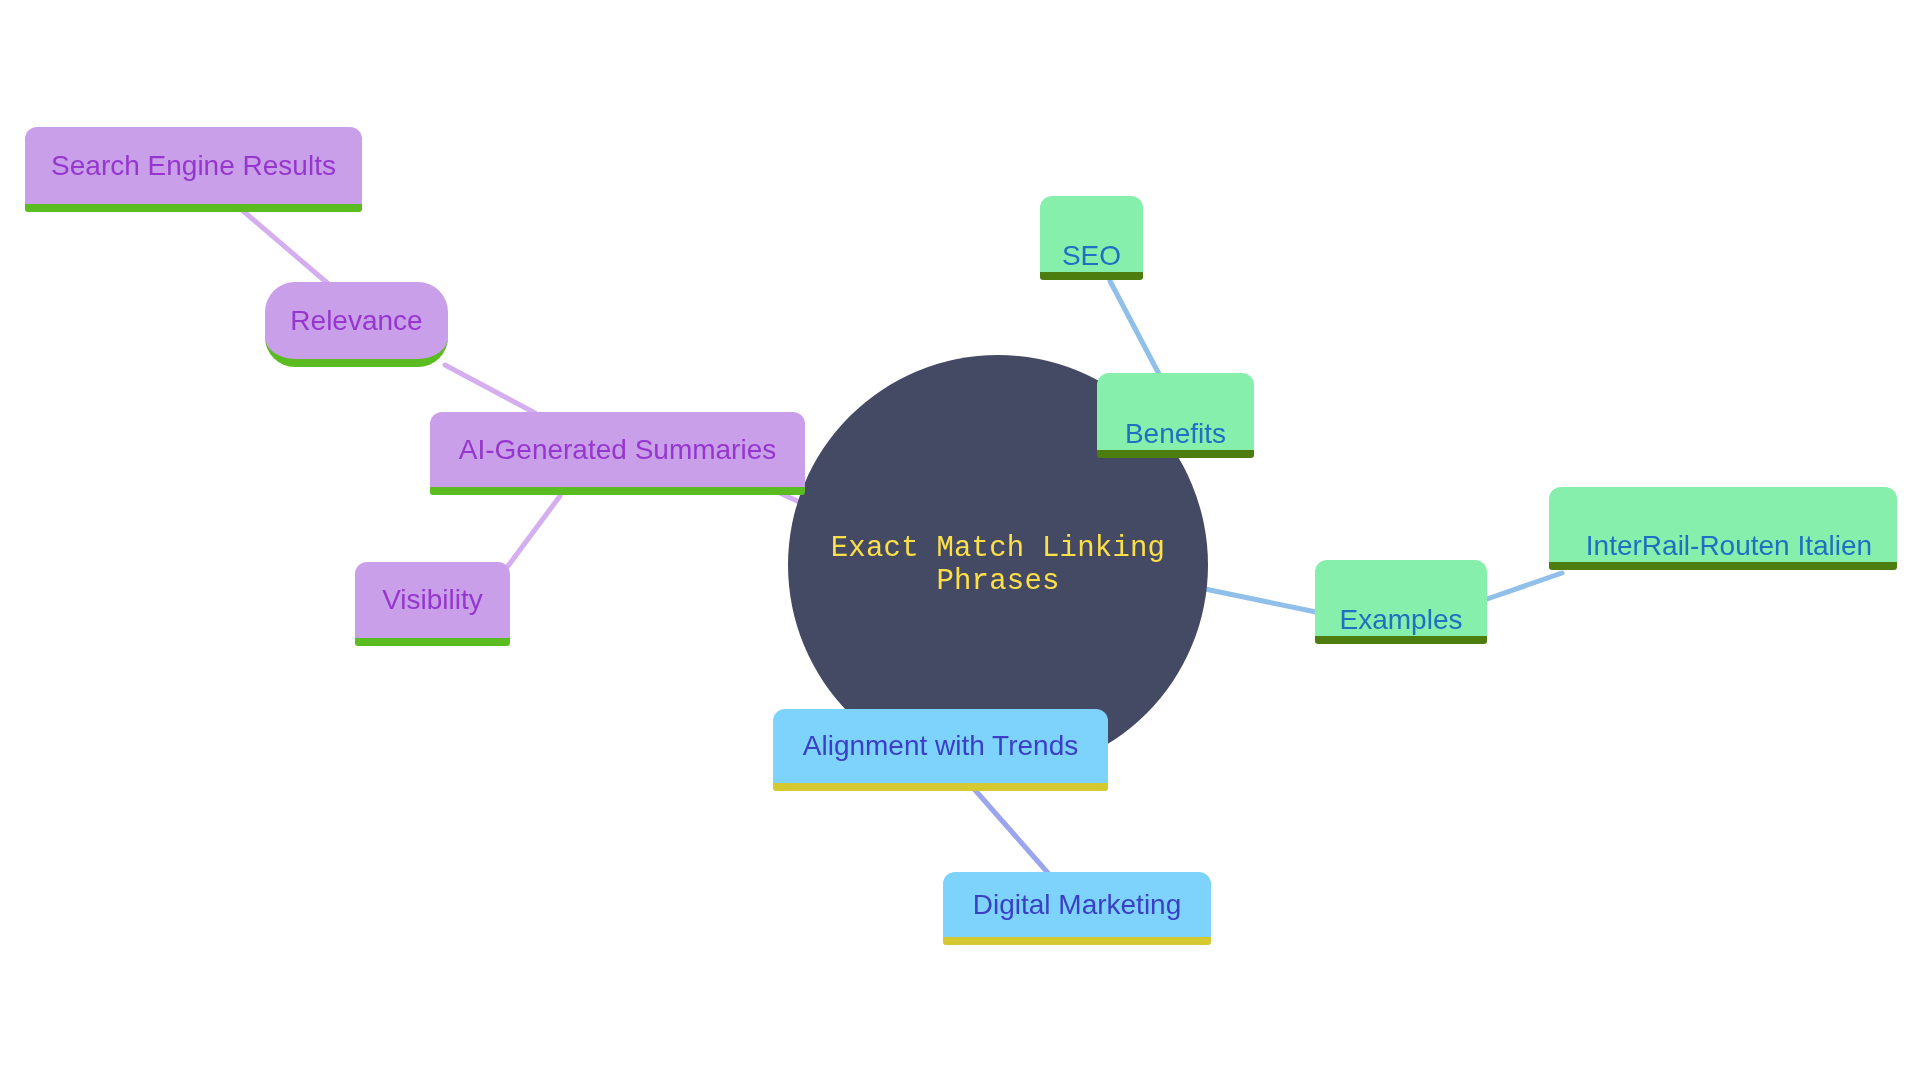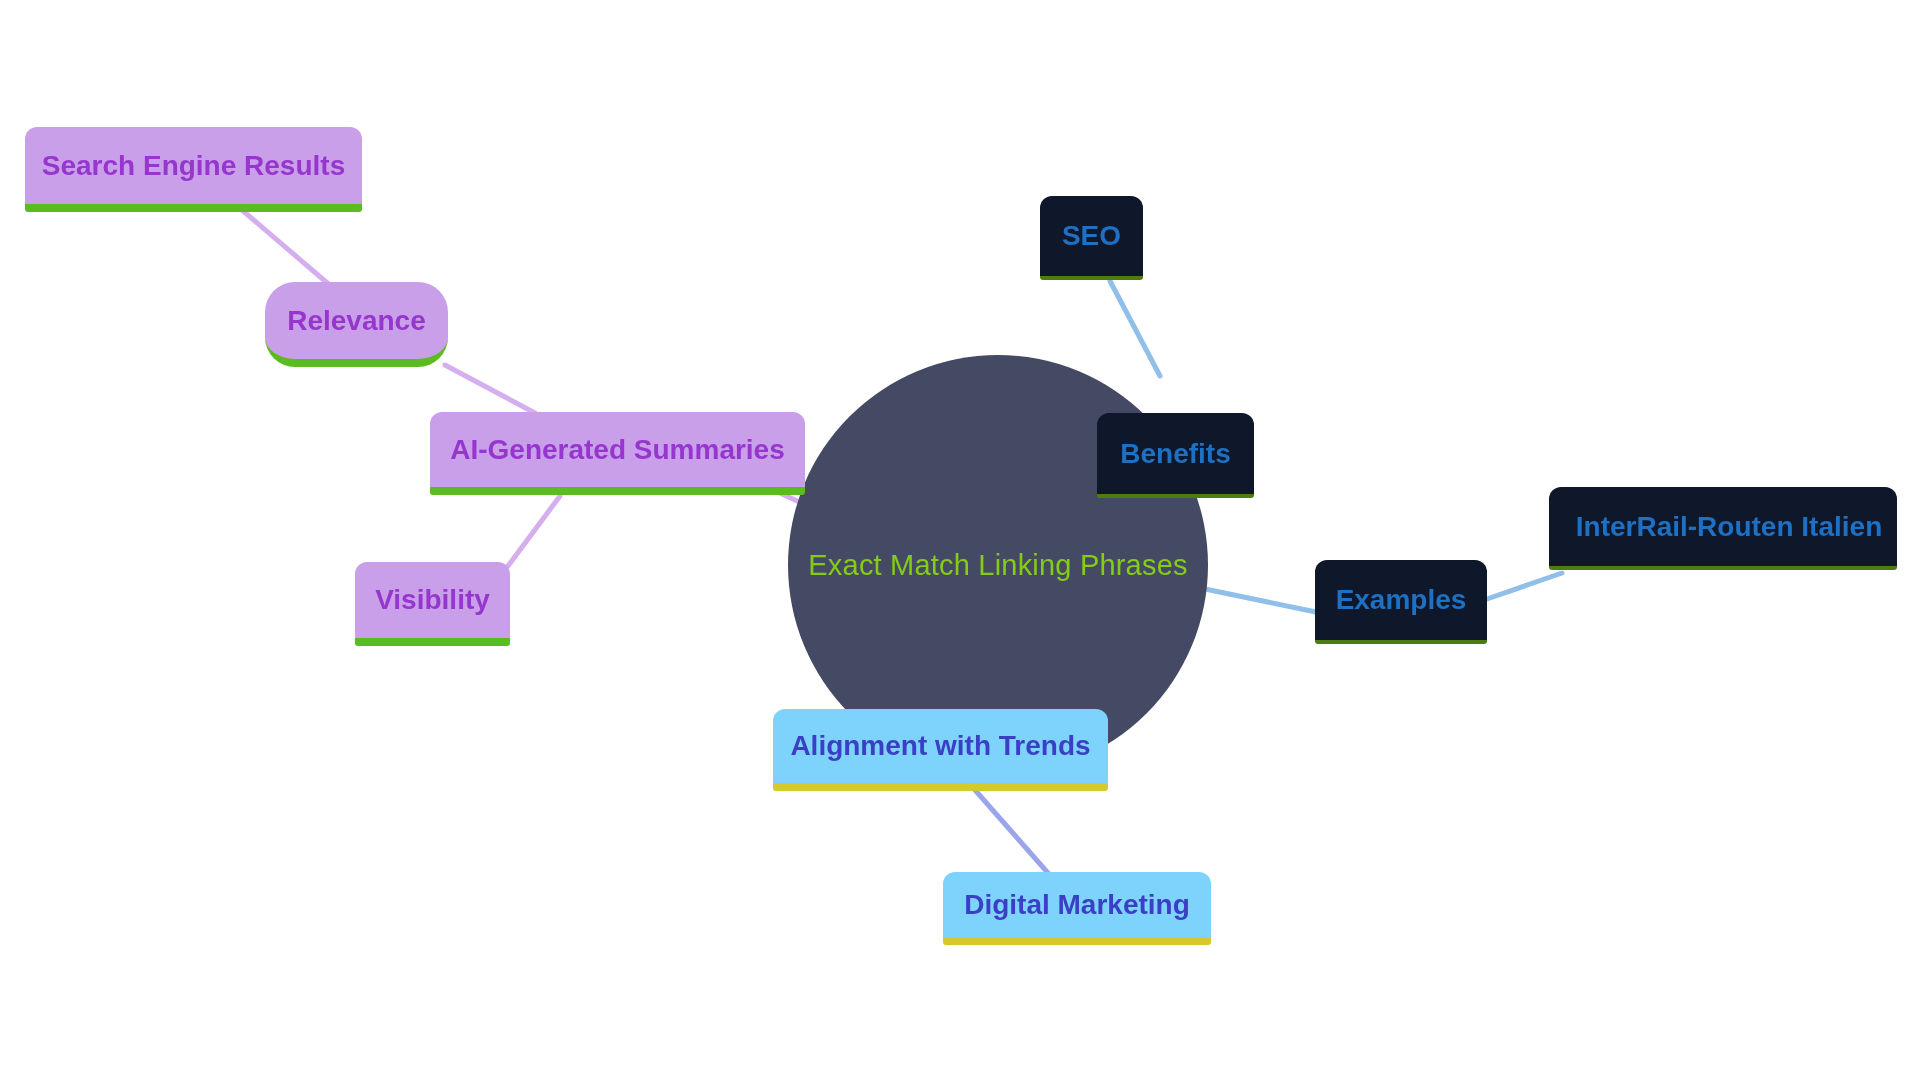--- a/index.html
+++ b/index.html
@@ -26,61 +26,63 @@
     left: 788px; top: 355px;
     width: 420px; height: 420px;
     border-radius: 50%;
     background: #444a63;
     z-index: 2;
     display: flex;
     align-items: center;
     justify-content: center;
   }
   .central-label {
-    color: #84cc16;
+    color: #fde047;
     font-size: 29px;
     font-weight: 400;
     letter-spacing: 0.2px;
     text-align: center;
+    font-family: Liberation Mono, monospace;
   }
   .node {
     position: absolute;
     z-index: 3;
     box-sizing: border-box;
     display: flex;
     align-items: center;
     justify-content: center;
     border-radius: 12px 12px 3px 3px;
     font-size: 28px;
-    font-weight: 700;
+    font-weight: 400;
     white-space: nowrap;
   }
   
   .node.purple {
     background: #c99fe9;
     color: #9636cf;
     border-bottom: 8px solid #5abc20;
   }
   .node.blue {
-    background: #0f172a;
+    background: #86efac;
     color: #1d70c2;
-    border-bottom: 4px solid #4d7c0f;
+    border-bottom: 8px solid #4d7c0f;
+    align-items: flex-end;
   }
   .node.periwinkle {
     background: #7dd3fc;
     color: #3b3fc6;
     border-bottom: 8px solid #d5c930;
   }
   
   .n-search-engine-results { left: 25px;   top: 127px; width: 337px; height: 85px; }
   .n-relevance             { left: 265px;  top: 282px; width: 183px; height: 85px; border-radius: 30px; }
   .n-ai-generated          { left: 430px;  top: 412px; width: 375px; height: 83px; }
   .n-visibility            { left: 355px;  top: 562px; width: 155px; height: 84px; }
   .n-seo                   { left: 1040px; top: 196px; width: 103px; height: 84px; }
-  .n-benefits              { left: 1097px; top: 373px; width: 157px; height: 85px; margin-top: 40px; }
+  .n-benefits              { left: 1097px; top: 373px; width: 157px; height: 85px; }
   .n-examples              { left: 1315px; top: 560px; width: 172px; height: 84px; }
   .n-interrail             { left: 1549px; top: 487px; width: 348px; height: 83px; padding-left: 12px; }
   .n-alignment             { left: 773px;  top: 709px; width: 335px; height: 82px; }
   .n-digital-marketing     { left: 943px;  top: 872px; width: 268px; height: 73px; }
 </style>
 </head>
 <body>
 
 <div class="canvas">
 

